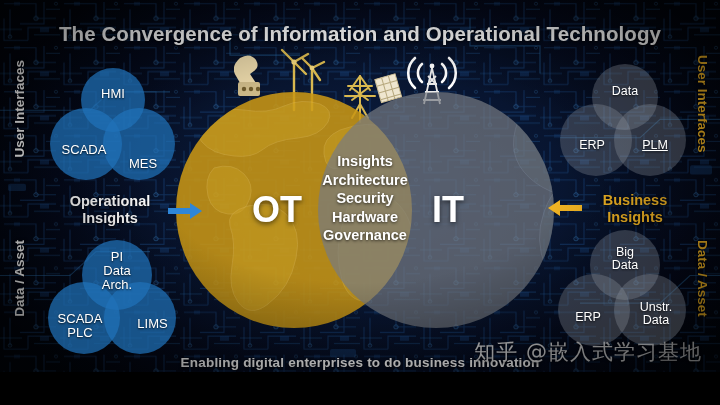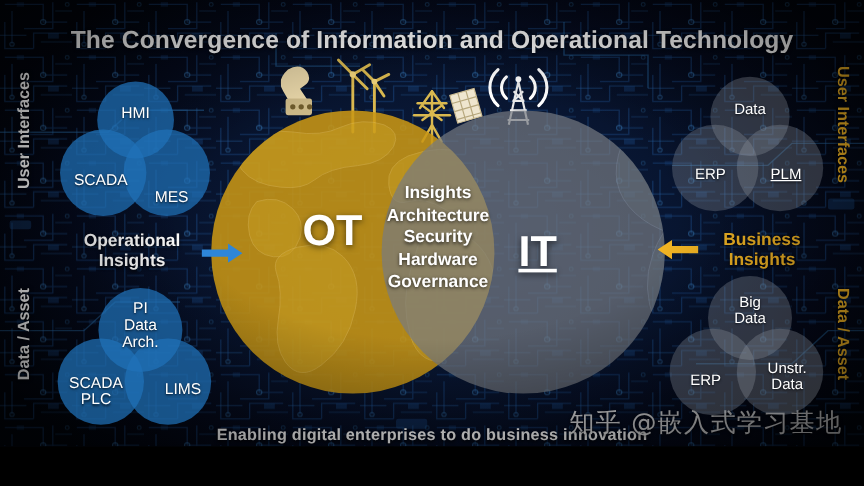--- a/index.html
+++ b/index.html
@@ -105,22 +105,22 @@
   #it-circle{left:142px;background:rgba(118,122,130,.70);}
   .map-clip{position:absolute;left:-176px;top:-92px;width:720px;height:405px;opacity:.55;}
   .map-clip svg{display:block;width:720px;height:405px;}
   #ot-circle .map-clip svg path{fill:#d8ae2e;stroke:#efd37b;stroke-width:.8;opacity:.55;}
   #it-circle .map-clip svg path{fill:#6b7582;stroke:#9fb0c4;stroke-width:.8;opacity:.45;}
 
   .ot-label,.it-label{
     position:absolute;font-size:36px;font-weight:bold;color:#fff;
     text-shadow:0 2px 5px rgba(0,0,0,.55);z-index:6;
   }
-  .ot-label{left:76px;top:79px;}
-  .it-label{left:256px;top:97px;text-decoration:underline;}
+  .ot-label{left:76px;top:97px;}
+  .it-label{left:256px;top:97px;}
   .overlap-list{
     position:absolute;left:142px;top:60px;width:94px;z-index:7;
     text-align:center;color:#fff;font-weight:bold;font-size:14.5px;line-height:1.28;
     text-shadow:0 1px 3px rgba(0,0,0,.7);
   }
   
   .op-ins{
     position:absolute;left:52px;top:193px;width:116px;text-align:center;
     font-weight:bold;font-size:14.5px;color:#fff;line-height:1.2;
     text-shadow:0 1px 3px rgba(0,0,0,.9);

